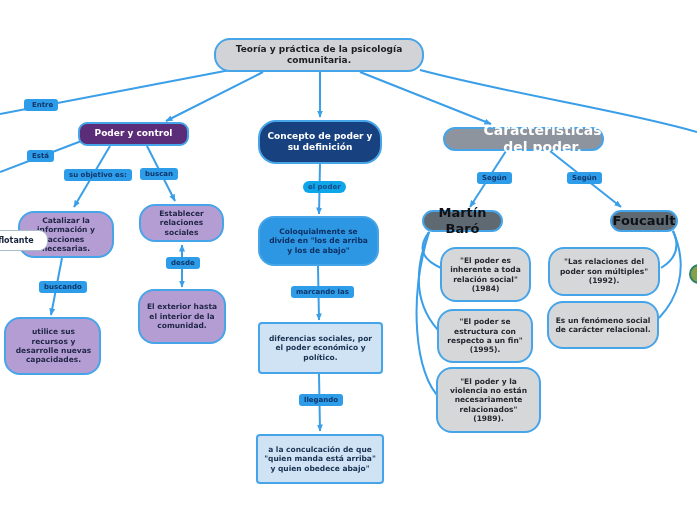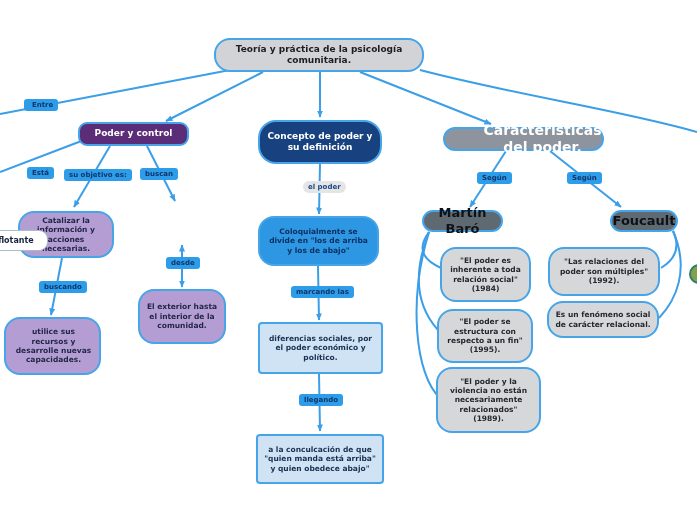--- a/index.html
+++ b/index.html
@@ -18,21 +18,21 @@
   .n-gray{background:#8d949d;color:#ffffff;border-radius:13px;font-size:14px;padding-left:44px;}
   .n-slate{background:#5f6972;color:#0e1216;border-radius:11px;font-size:13px;}
   .n-purple{background:#b49dd2;color:#1e2546;border-radius:16px;font-size:7.5px;}
   .n-blue{background:#2d97e3;color:#0c2d5f;border-radius:16px;font-size:7.5px;}
   .n-lblue{background:#d0e3f5;color:#17304f;border-radius:4px;font-size:7.5px;}
   .n-quote{background:#d6d7d9;color:#23272e;border-radius:16px;font-size:7.5px;}
   .lbl{
     position:absolute;background:#2e9de9;color:#0f3569;font-size:7px;font-weight:bold;
     padding:2px 5px;border-radius:3px;white-space:nowrap;text-align:center;
   }
-  .lbl-light{background:#e5e5e5;color:#164a86;border-radius:6px;}
+  .lbl-light{background:#0ea5e9;color:#164a86;border-radius:6px;}
   .floating{
     position:absolute;background:#ffffff;border:1.5px solid #a9bccb;border-radius:9px;
     font-size:8px;font-weight:bold;color:#15223c;display:flex;align-items:center;justify-content:center;
     z-index:5;
   }
 </style>
 </head>
 <body>
 
 <div id="canvas">
@@ -89,20 +89,23 @@
 
   <div class="node n-purple" style="left:18px;top:211px;width:96px;height:47px;">
     <span>Catalizar la información y acciones necesarias.</span>
   </div>
   <div class="floating" style="left:-42px;top:230px;width:88px;height:19px;">
     <span>Topic flotante</span>
   </div>
   <div class="node n-purple" style="left:4px;top:317px;width:97px;height:58px;padding-left:8px;">
     <span>utilice sus recursos y desarrolle nuevas capacidades.</span>
   </div>
+  <div class="node n-purple" style="left:139px;top:204px;width:85px;height:38px;">
+    <span>Establecer relaciones sociales</span>
+  </div>
   <div class="node n-purple" style="left:138px;top:289px;width:88px;height:55px;">
     <span>El exterior hasta el interior de la comunidad.</span>
   </div>
 
   <div class="node n-blue" style="left:258px;top:216px;width:121px;height:50px;">
     <span>Coloquialmente se divide en "los de arriba y los de abajo"</span>
   </div>
   <div class="node n-lblue" style="left:258px;top:322px;width:125px;height:52px;">
     <span>diferencias sociales, por el poder económico y político.</span>
   </div>
@@ -121,27 +124,27 @@
   </div>
   <div class="node n-quote" style="left:437px;top:309px;width:96px;height:54px;">
     <span>"El poder se estructura con respecto a un fin" (1995).</span>
   </div>
   <div class="node n-quote" style="left:436px;top:367px;width:105px;height:66px;">
     <span>"El poder y la violencia no están necesariamente relacionados" (1989).</span>
   </div>
   <div class="node n-quote" style="left:548px;top:247px;width:112px;height:49px;">
     <span>"Las relaciones del poder son múltiples" (1992).</span>
   </div>
-  <div class="node n-quote" style="left:547px;top:301px;width:112px;height:37px;">
+  <div class="node n-quote" style="left:547px;top:301px;width:112px;height:48px;">
     <span>Es un fenómeno social de carácter relacional.</span>
   </div>
 
   <div class="lbl" style="left:24px;top:99px;padding-left:8px;">
     <span>Entre</span></div>
-  <div class="lbl" style="left:27px;top:150px;margin-top:17px;">
+  <div class="lbl" style="left:27px;top:150px;">
     <span>Está</span></div>
   <div class="lbl" style="left:64px;top:169px;">
     <span>su objetivo es:</span></div>
   <div class="lbl" style="left:140px;top:168px;">
     <span>buscan</span></div>
   <div class="lbl" style="left:39px;top:281px;">
     <span>buscando</span></div>
   <div class="lbl" style="left:166px;top:257px;">
     <span>desde</span></div>
   <div class="lbl lbl-light" style="left:303px;top:181px;">

